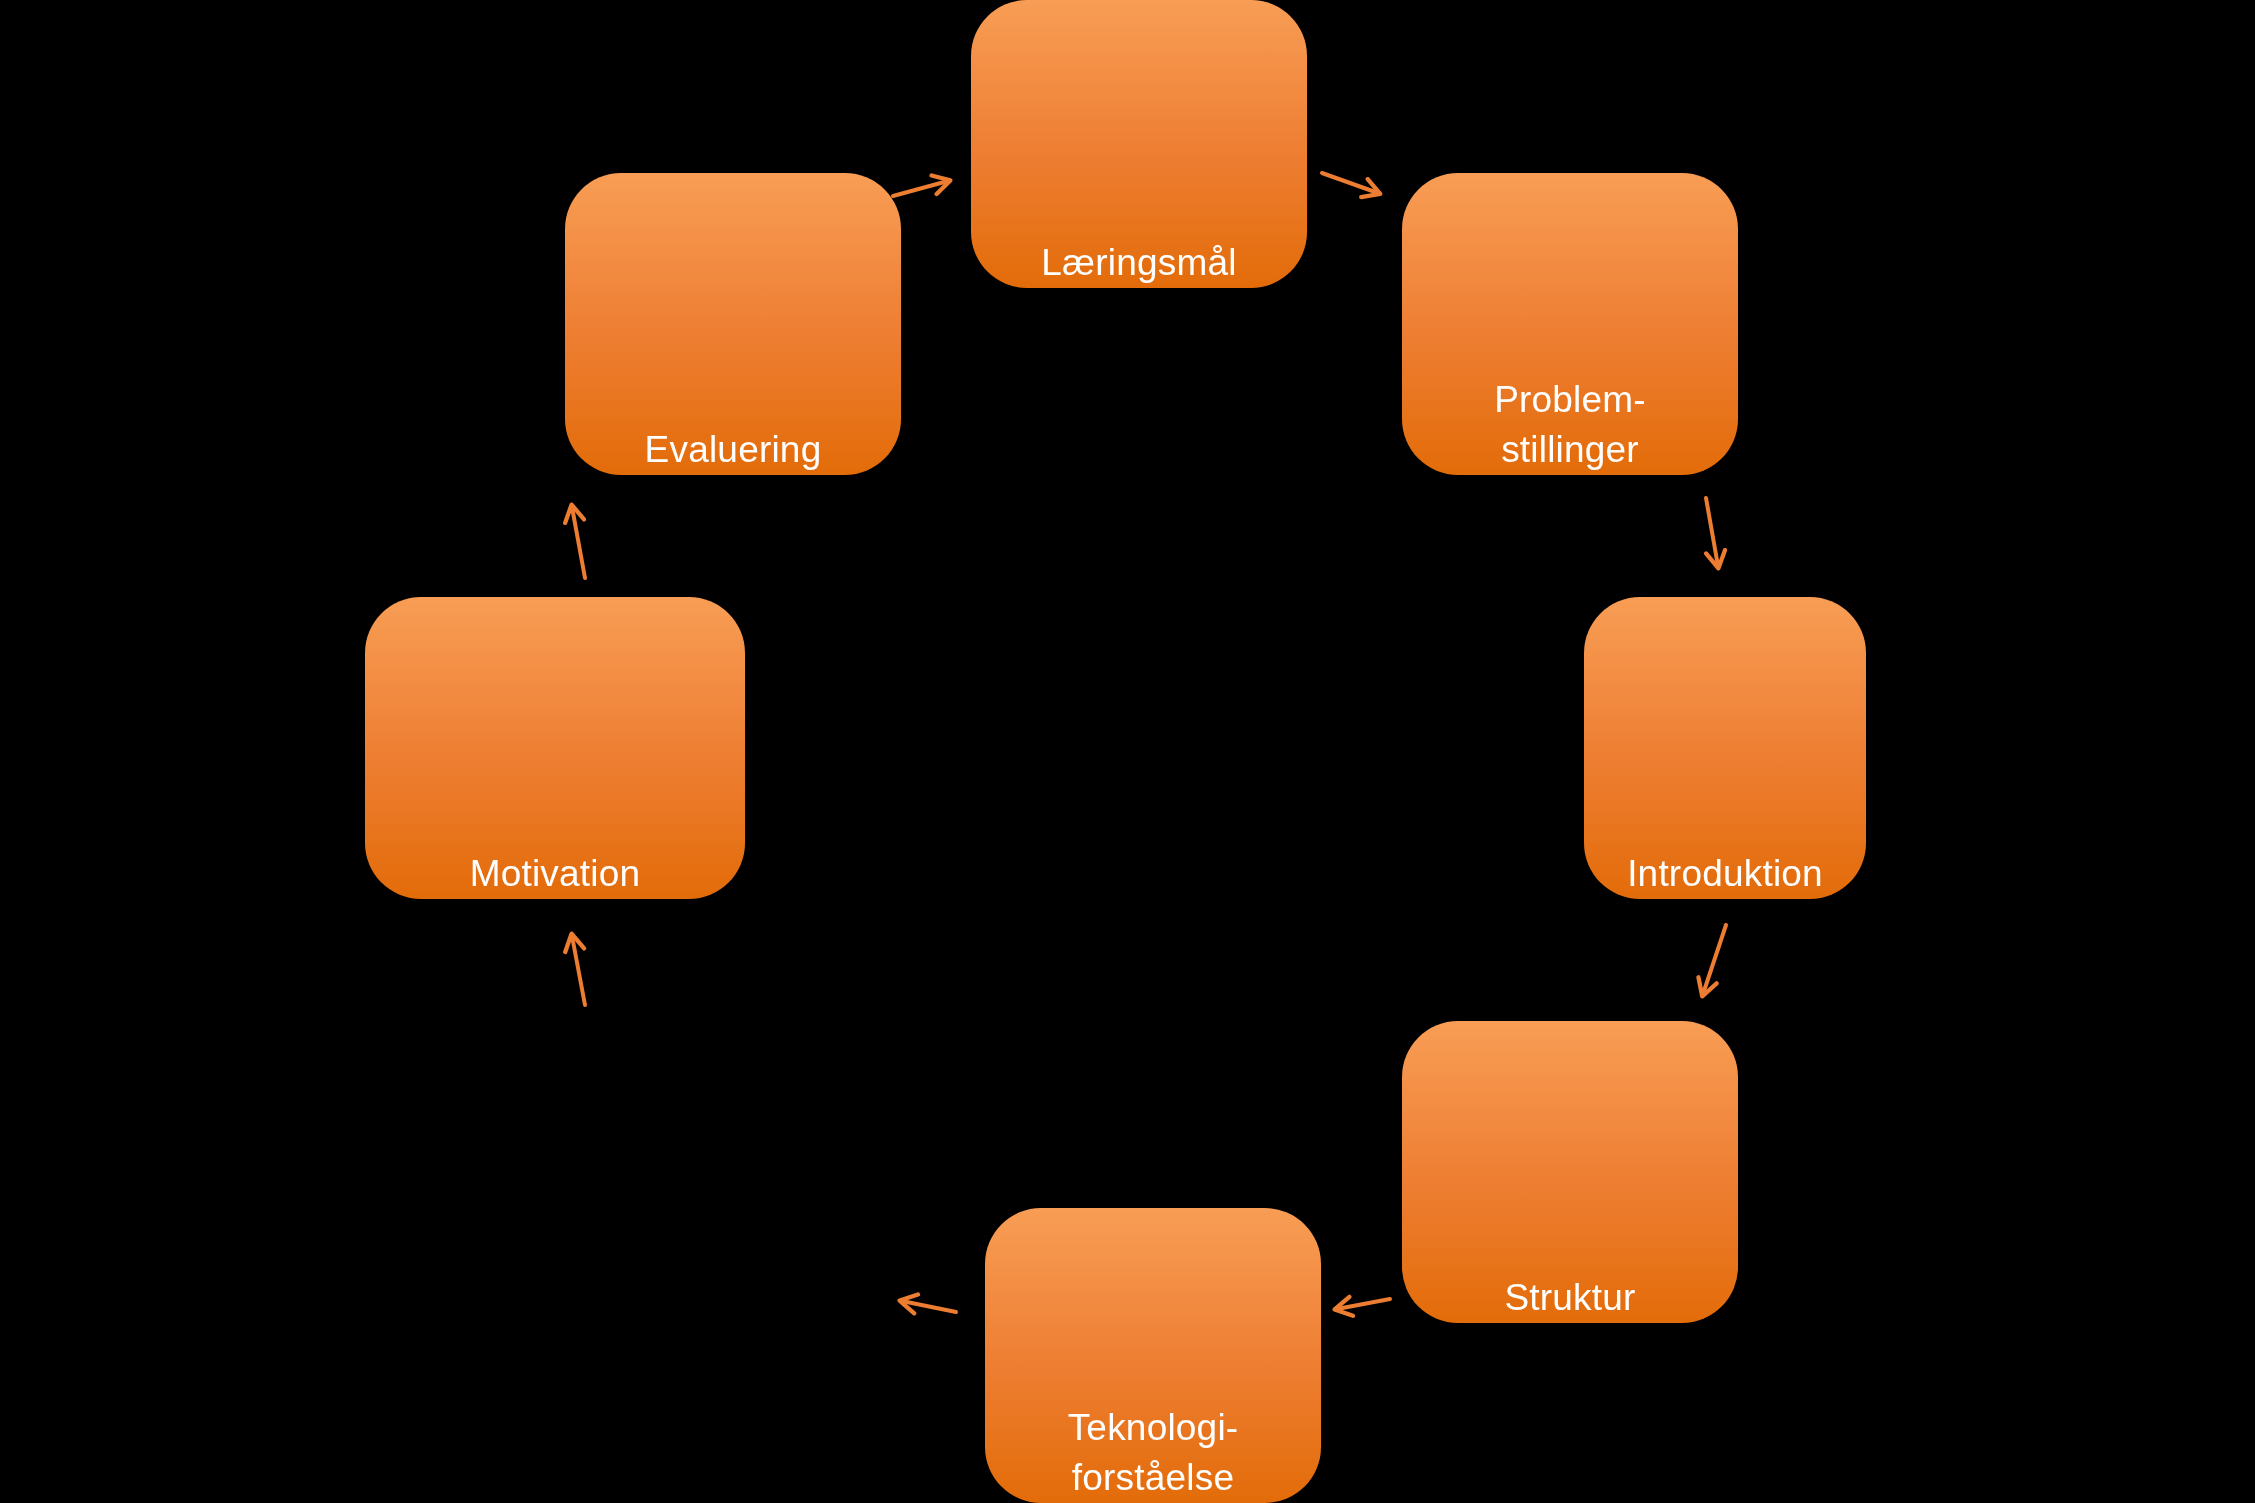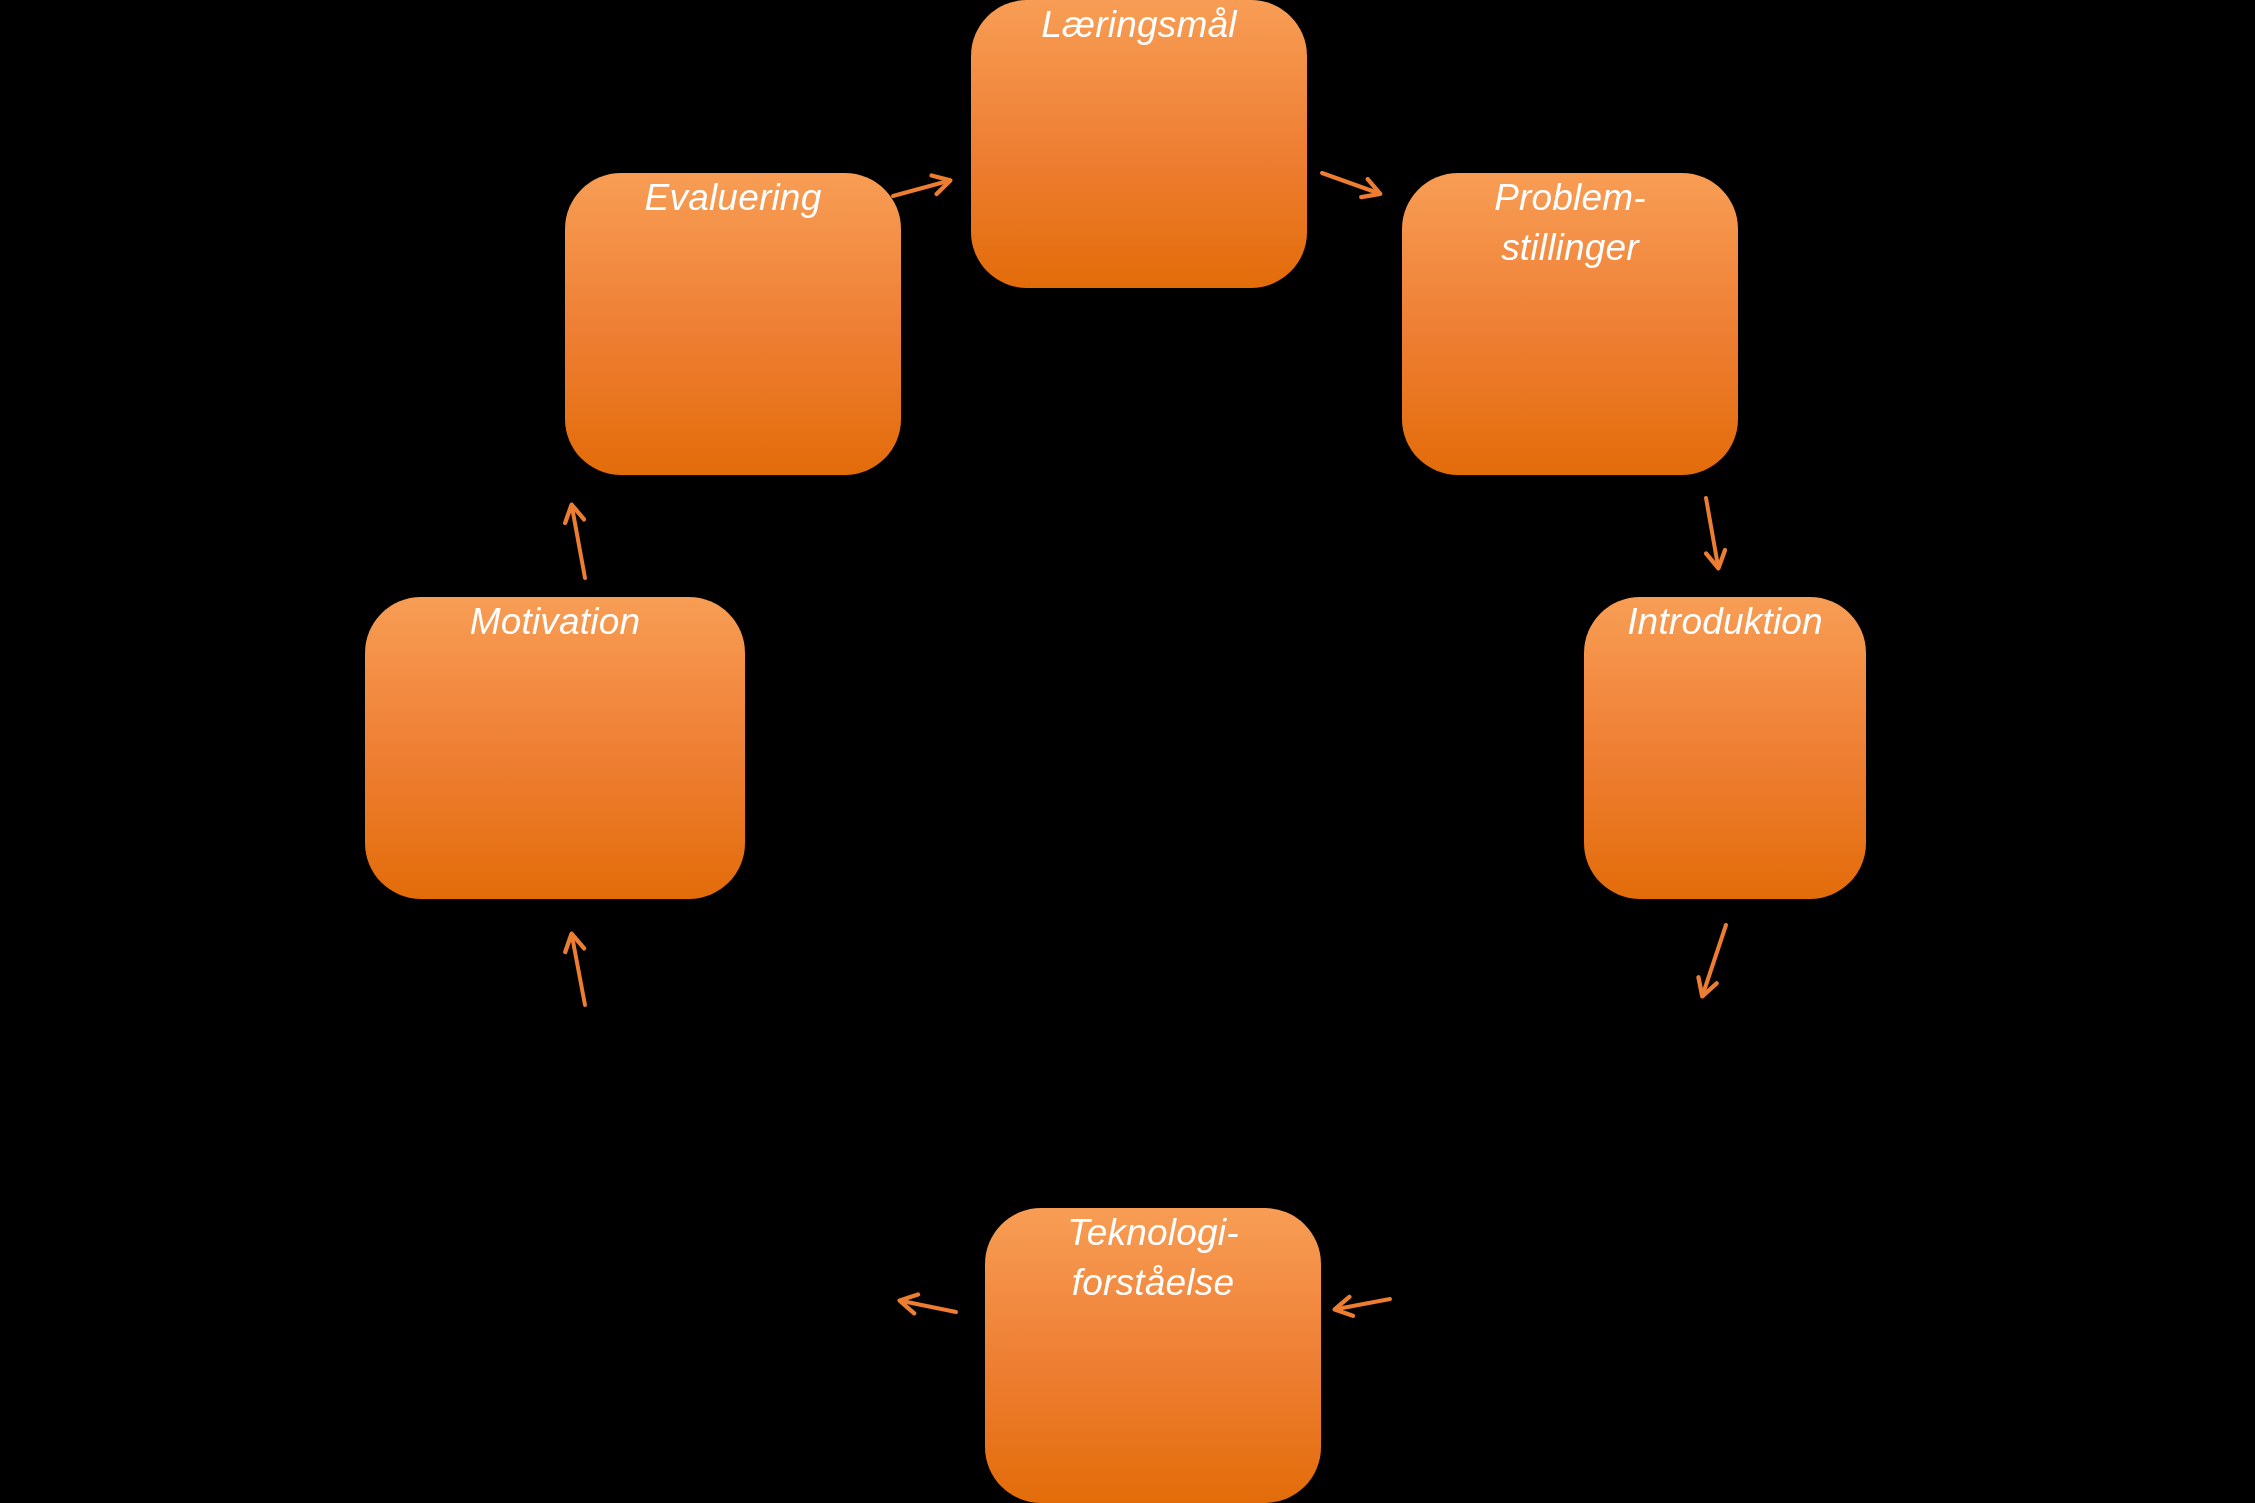--- a/index.html
+++ b/index.html
@@ -21,24 +21,23 @@
     top: 0;
     width: 2255px;
     height: 1503px;
     pointer-events: none;
   }
   .node {
     position: absolute;
     border-radius: 56px;
     background: linear-gradient(180deg, #F89D55 0%, #ED7D31 55%, #E36C09 100%);
     display: flex;
-    align-items: flex-start;
+    align-items: flex-end;
     justify-content: center;
     box-sizing: border-box;
-    font-style: italic;
   }
   .node-label {
     color: #FFFFFF;
     font-size: 37px;
     line-height: 1.35;
     text-align: center;
     white-space: pre-line;
     font-weight: 400;
     letter-spacing: 0.2px;
   }
@@ -72,20 +71,23 @@
 
   <div class="node" style="left:1402px; top:173px;  width:336px; height:302px;">
     <span class="node-label">Problem-
 stillinger</span>
   </div>
 
   <div class="node" style="left:1584px; top:597px;  width:282px; height:302px;">
     <span class="node-label">Introduktion</span>
   </div>
 
+  <div class="node" style="left:1402px; top:1021px; width:336px; height:302px;">
+    <span class="node-label">Struktur</span>
+  </div>
 
   <div class="node" style="left:971px;  top:1208px; width:336px; height:295px;margin-left:14px;">
     <span class="node-label">Teknologi-
 forståelse</span>
   </div>
 
 
   <div class="node" style="left:365px;  top:597px;  width:380px; height:302px;">
     <span class="node-label">Motivation</span>
   </div>

